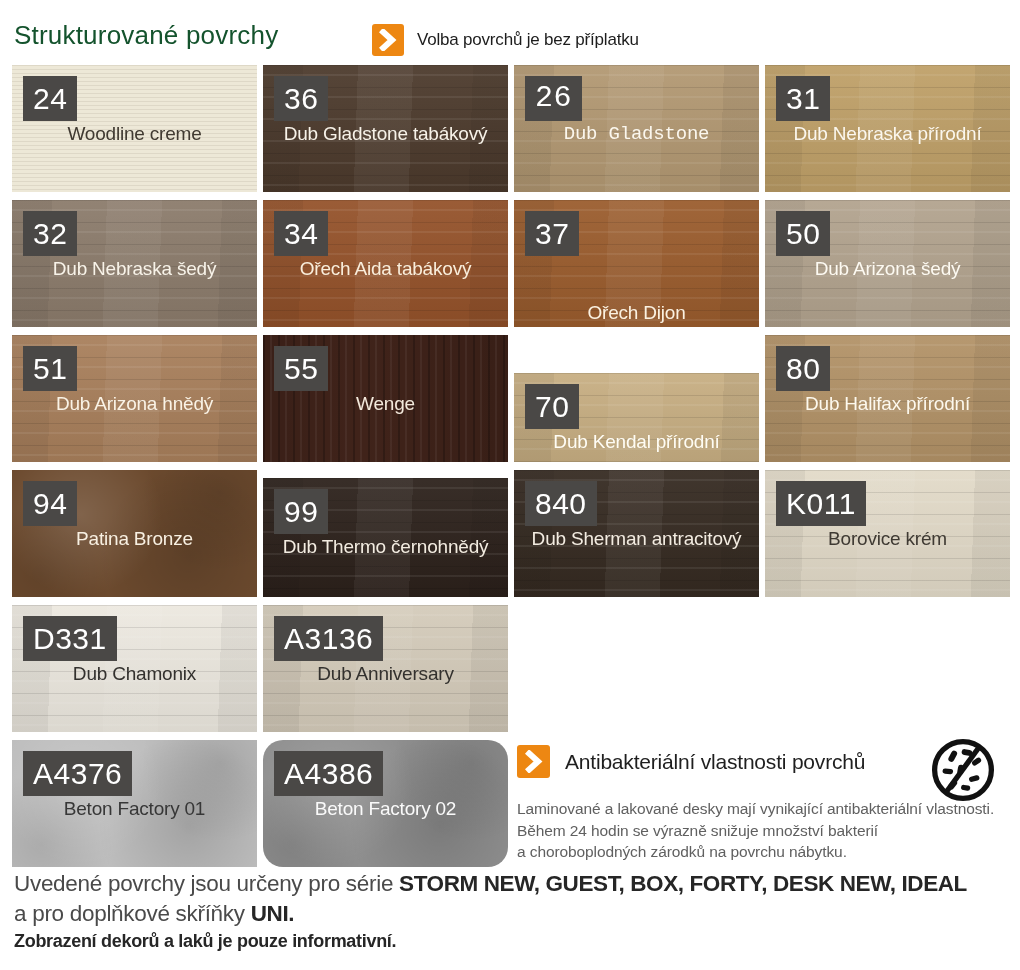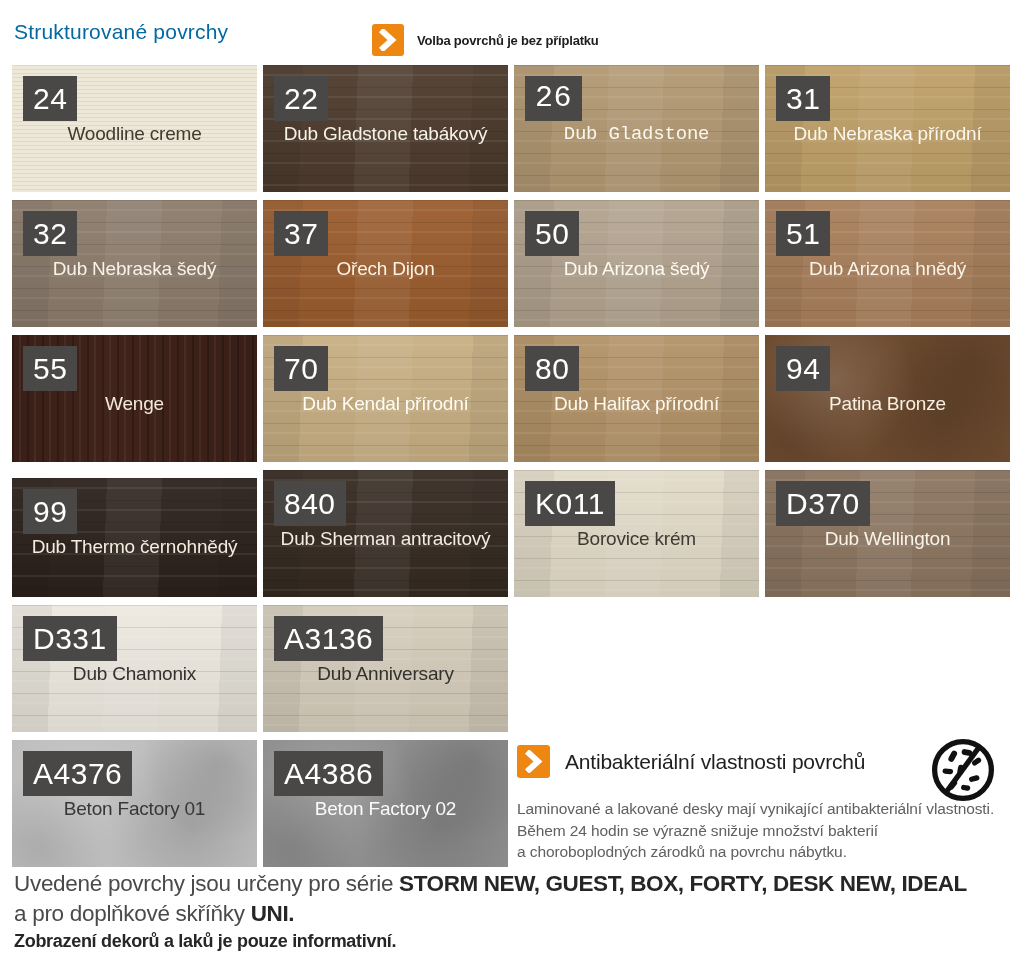--- a/index.html
+++ b/index.html
@@ -7,29 +7,29 @@
   body {
     font-family: "Liberation Sans", "DejaVu Sans", sans-serif;
     width:1020px; height:970px; position:relative; overflow:hidden;
     -webkit-font-smoothing:antialiased;
   }
   .page { position:absolute; inset:0; background:#fff; }
 
   
   .title {
     position:absolute; left:14px; top:20px;
-    font-size:21px; font-weight:300; color:#0369a1; letter-spacing:0.2px;
+    font-size:26px; font-weight:300; color:#14532d; letter-spacing:0.2px;
   }
   .hdr-note { position:absolute; left:372px; top:24px; display:flex; align-items:center; gap:13px; }
   .arrow-badge {
     width:32px; height:32px; background:var(--accent,#ED8712); border-radius:3px;
     display:flex; align-items:center; justify-content:center; flex:0 0 auto;
   }
   .arrow-badge svg { display:block; }
-  .hdr-note-text { font-size:13px; font-weight:700; color:#1d1d1d; letter-spacing:-0.2px; }
+  .hdr-note-text { font-size:17px; font-weight:400; color:#1d1d1d; letter-spacing:-0.2px; }
 
   
   .grid {
     position:absolute; left:12px; top:65px; width:998px;
     display:grid; grid-template-columns:repeat(4,245px); grid-template-rows:repeat(6,127px);
     column-gap:6px; row-gap:8px;
   }
   .swatch { position:relative; overflow:hidden; }
   .code {
     position:absolute; top:11px; left:11px;
@@ -136,61 +136,65 @@
         <div>a choroboplodných zárodků na povrchu nábytku.</div>
       </div>
     </div>
 
   <div class="swatch g-lines" style="background-color: rgb(237, 232, 215);">
     <div class="code">24</div>
     <div class="name" style="color: rgb(64, 58, 49);">Woodline creme</div>
   </div>
 
   <div class="swatch g-wood-h" style="background-color: rgb(76, 58, 44);">
-    <div class="code">22</div>
+    <div class="code">36</div>
     <div class="name" style="color: rgb(247, 242, 232);">Dub Gladstone tabákový</div>
   </div>
 
   <div class="swatch g-wood-h" style="background-color: rgb(178, 152, 114); font-family: Liberation Mono, monospace;">
     <div class="code">26</div>
     <div class="name" style="color: rgb(251, 247, 238);">Dub Gladstone</div>
   </div>
 
   <div class="swatch g-wood-h" style="background-color: rgb(191, 160, 104);">
     <div class="code">31</div>
     <div class="name" style="color: rgb(251, 247, 238);">Dub Nebraska přírodní</div>
   </div>
 
   <div class="swatch g-wood-h" style="background-color: rgb(139, 123, 107);">
     <div class="code">32</div>
     <div class="name" style="color: rgb(248, 243, 233);">Dub Nebraska šedý</div>
   </div>
 
+  <div class="swatch g-wood-h" style="background-color: rgb(148, 82, 42);">
+    <div class="code">34</div>
+    <div class="name" style="color: rgb(249, 238, 220);">Ořech Aida tabákový</div>
+  </div>
 
   <div class="swatch g-wood-h" style="background-color: rgb(154, 92, 45);">
     <div class="code">37</div>
-    <div class="name" style="color: rgb(251, 242, 226);">Ořech Dijon</div>
+    <div class="name" style="color: rgb(251, 242, 226); margin-top: 44px;">Ořech Dijon</div>
   </div>
 
   <div class="swatch g-wood-h" style="background-color: rgb(178, 163, 142);">
     <div class="code">50</div>
     <div class="name" style="color: rgb(253, 250, 242);">Dub Arizona šedý</div>
   </div>
 
   <div class="swatch g-wood-h" style="background-color: rgb(168, 127, 91);">
     <div class="code">51</div>
     <div class="name" style="color: rgb(250, 243, 230);">Dub Arizona hnědý</div>
   </div>
 
   <div class="swatch g-wood-v" style="background-color: rgb(64, 35, 26);">
     <div class="code">55</div>
     <div class="name" style="color: rgb(243, 233, 220);">Wenge</div>
   </div>
 
-  <div class="swatch g-wood-h" style="background-color: rgb(199, 174, 130);">
+  <div class="swatch g-wood-h" style="background-color: rgb(199, 174, 130); margin-top: 38px;">
     <div class="code">70</div>
     <div class="name" style="color: rgb(255, 253, 245);">Dub Kendal přírodní</div>
   </div>
 
   <div class="swatch g-wood-h" style="background-color: rgb(178, 146, 103);">
     <div class="code">80</div>
     <div class="name" style="color: rgb(253, 249, 238);">Dub Halifax přírodní</div>
   </div>
 
   <div class="swatch g-stone" style="background-color: rgb(108, 74, 46);">
@@ -206,41 +210,37 @@
   <div class="swatch g-wood-h" style="background-color: rgb(53, 42, 33);">
     <div class="code">840</div>
     <div class="name" style="color: rgb(243, 236, 225);">Dub Sherman antracitový</div>
   </div>
 
   <div class="swatch g-wood-h" style="background-color: rgb(226, 218, 200);">
     <div class="code">K011</div>
     <div class="name" style="color: rgb(63, 58, 51);">Borovice krém</div>
   </div>
 
-  <div class="swatch g-wood-h" style="background-color: rgb(140, 117, 96);">
-    <div class="code">D370</div>
-    <div class="name" style="color: rgb(249, 243, 232);">Dub Wellington</div>
-  </div>
 
   <div class="swatch g-wood-h" style="background-color: rgb(236, 232, 223); padding-left: 12px;">
     <div class="code">D331</div>
     <div class="name" style="color: rgb(51, 49, 46);">Dub Chamonix</div>
   </div>
 
   <div class="swatch g-wood-h" style="background-color: rgb(212, 203, 186);">
     <div class="code">A3136</div>
     <div class="name" style="color: rgb(51, 49, 46);">Dub Anniversary</div>
   </div>
 
   <div class="swatch g-stone" style="background-color: rgb(190, 190, 190); grid-area: 6 / 1;">
     <div class="code">A4376</div>
     <div class="name" style="color: rgb(55, 55, 55);">Beton Factory 01</div>
   </div>
 
-  <div class="swatch g-stone" style="background-color: rgb(143, 143, 143); grid-area: 6 / 2;">
+  <div class="swatch g-stone" style="background-color: rgb(143, 143, 143); grid-area: 6 / 2; border-radius: 20px;">
     <div class="code">A4386</div>
     <div class="name" style="color: rgb(250, 250, 250);">Beton Factory 02</div>
   </div>
 </div>
 
   <div class="foot1">
     <span>Uvedené povrchy jsou určeny pro série </span><b>STORM NEW, GUEST, BOX, FORTY, DESK NEW, IDEAL</b><br>
     <span>a pro doplňkové skříňky </span><b>UNI.</b>
   </div>
 

